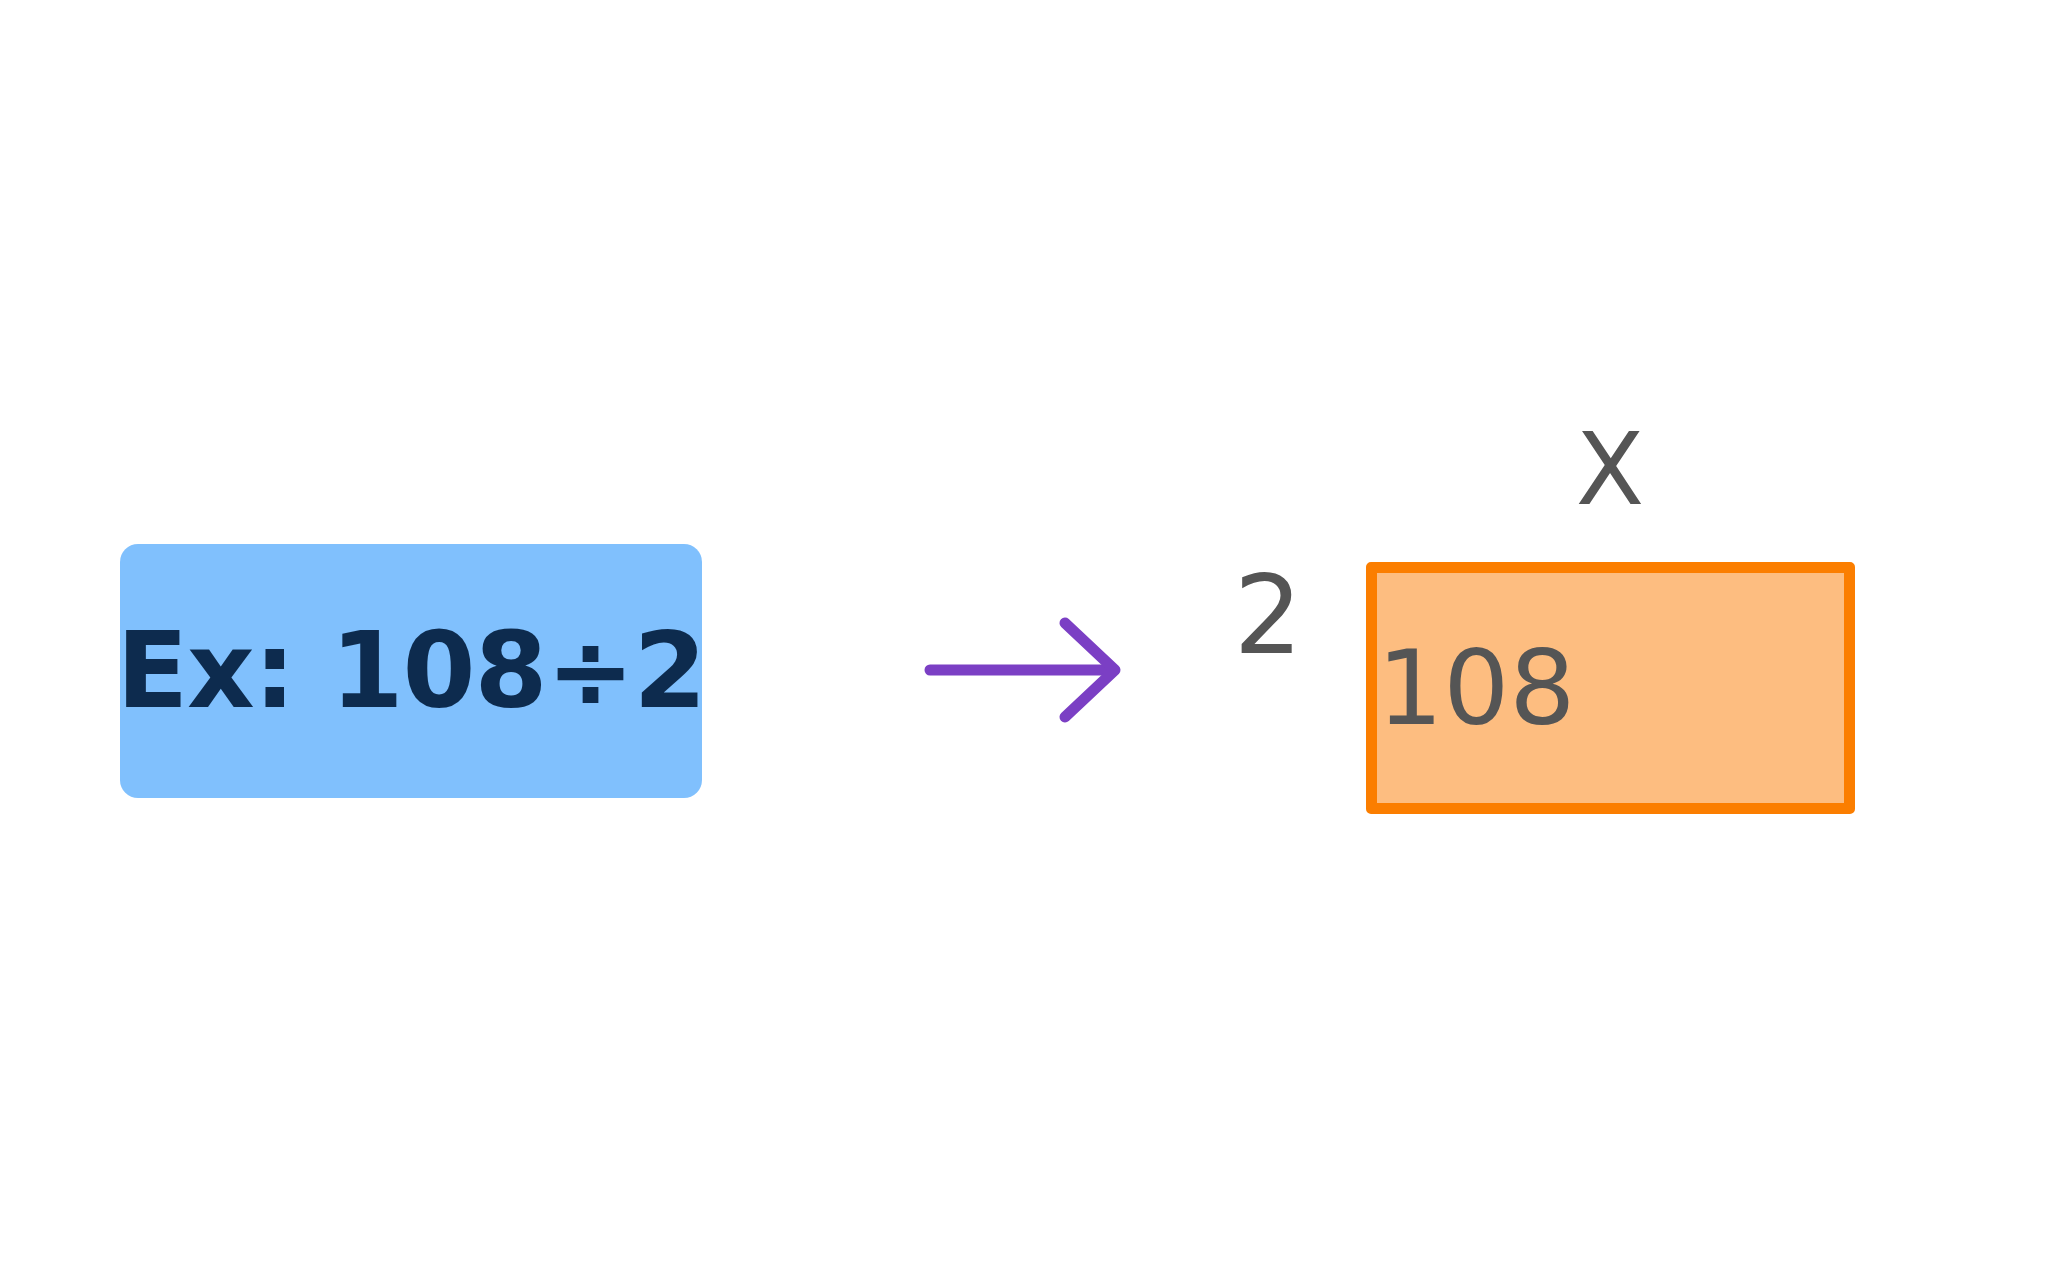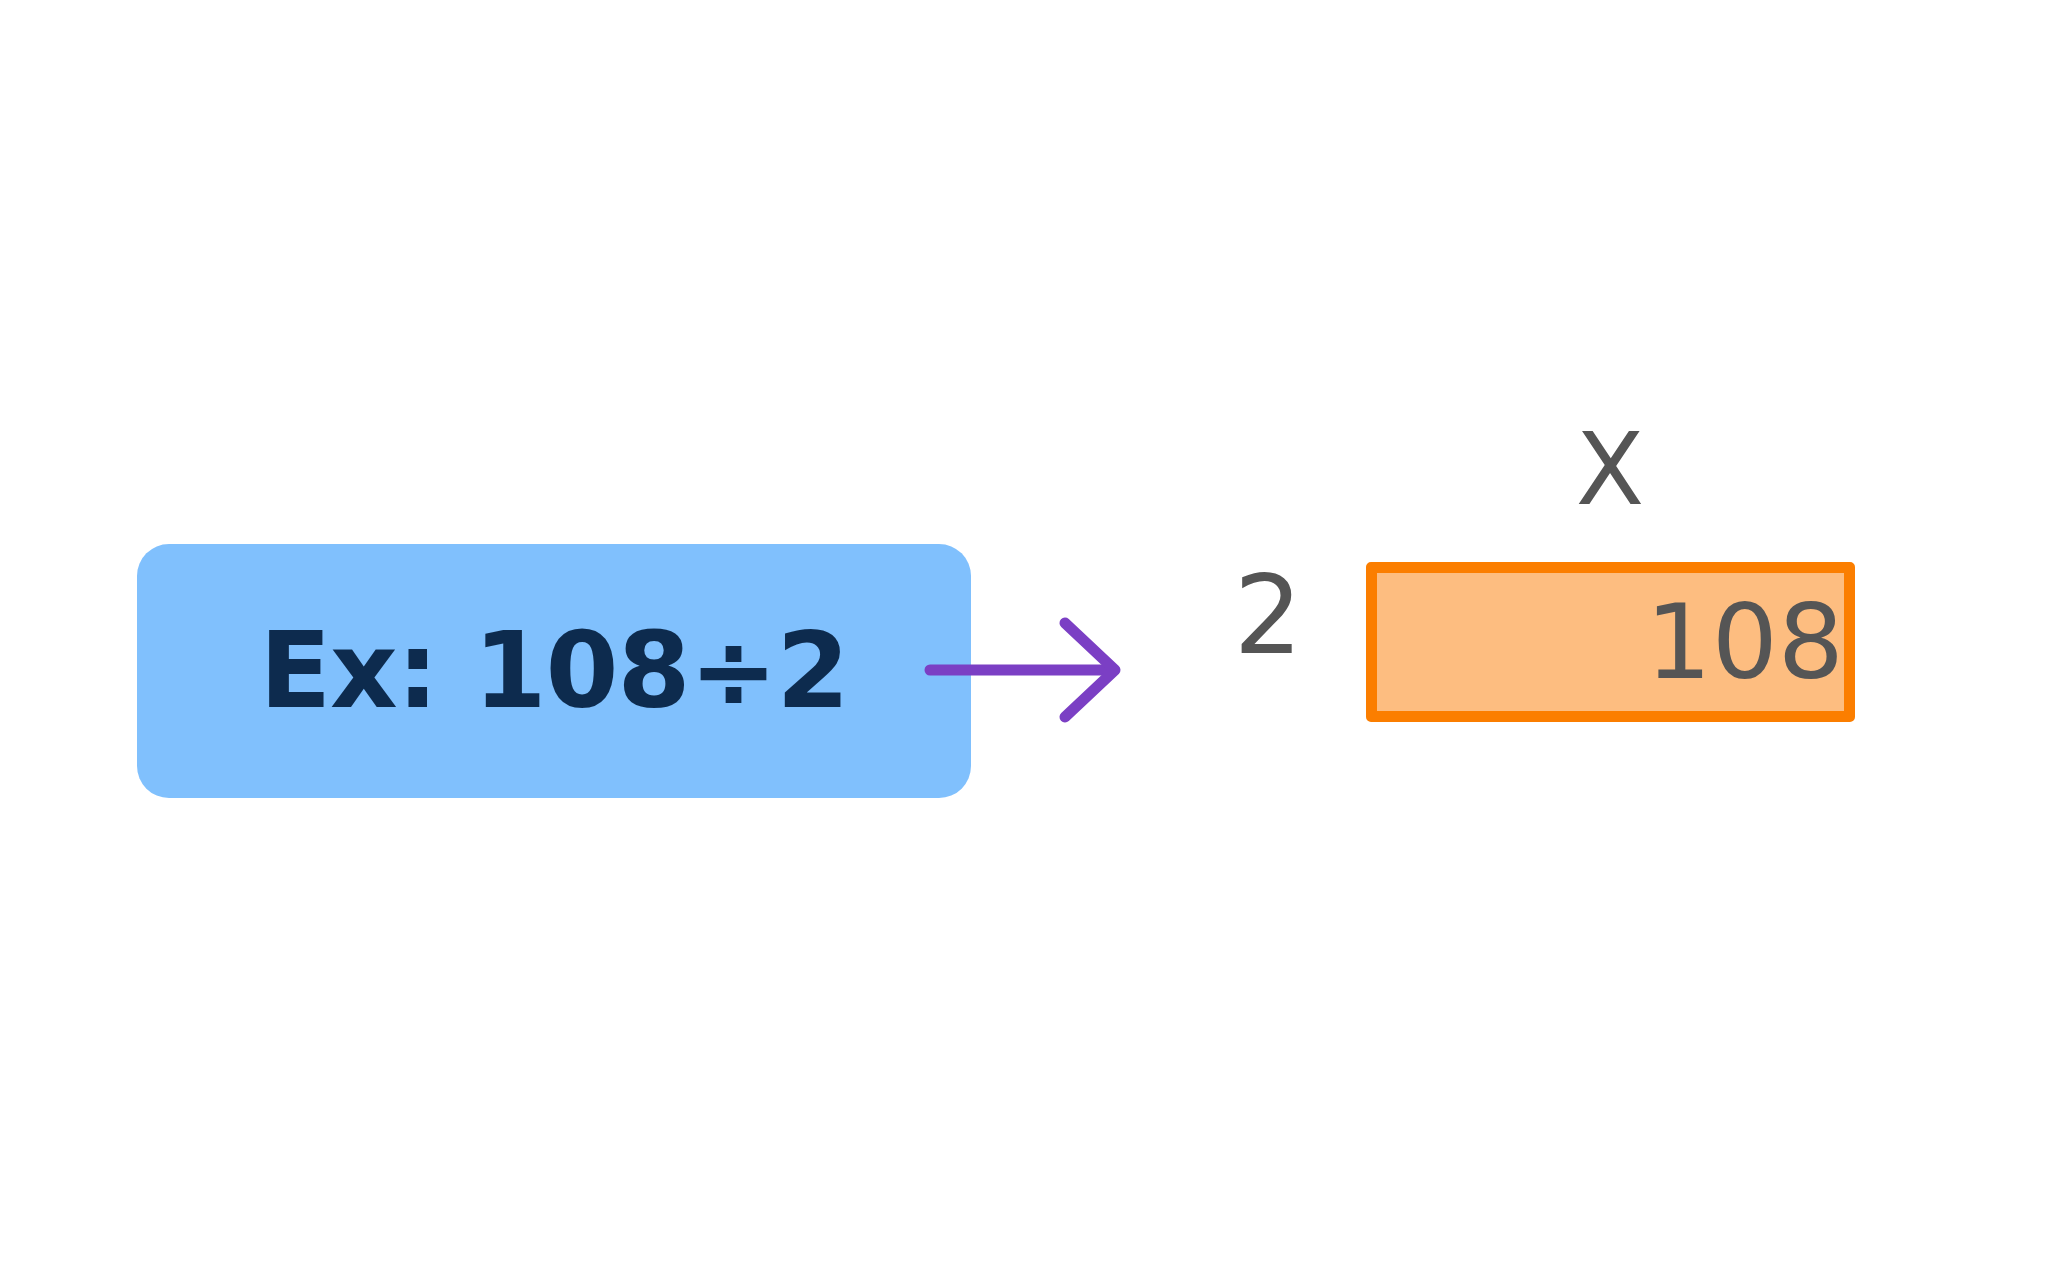--- a/index.html
+++ b/index.html
@@ -15,26 +15,26 @@
     position: relative;
     width: 2048px;
     height: 1281px;
     background: #ffffff;
     overflow: hidden;
   }
 
   
   #example-pill {
     position: absolute;
-    left: 137px;
+    left: 120px;
     top: 544px;
-    width: 834px;
+    width: 582px;
     height: 254px;
     background: #80c0fd;
-    border-radius: 32px;
+    border-radius: 18px;
     display: flex;
     align-items: center;
     justify-content: center;
     box-sizing: border-box;
   }
   #example-pill-label {
     font-family: "DejaVu Sans", sans-serif;
     font-size: 105px;
     font-weight: 700;
     color: #0d2b4e;
@@ -82,28 +82,28 @@
     line-height: 1;
     user-select: none;
   }
 
   
   #dividend-box {
     position: absolute;
     left: 186px;
     top: 162px;
     width: 489px;
-    height: 160px;
+    height: 252px;
     background: #fdbd80;
     border: 11px solid #fb7e00;
     border-radius: 5px;
     box-sizing: border-box;
     display: flex;
     align-items: center;
-    justify-content: flex-end;
+    justify-content: flex-start;
   }
   #dividend-value {
     font-family: "DejaVu Sans", sans-serif;
     font-size: 104px;
     font-weight: 400;
     color: #555555;
     line-height: 1;
     user-select: none;
   }
 

